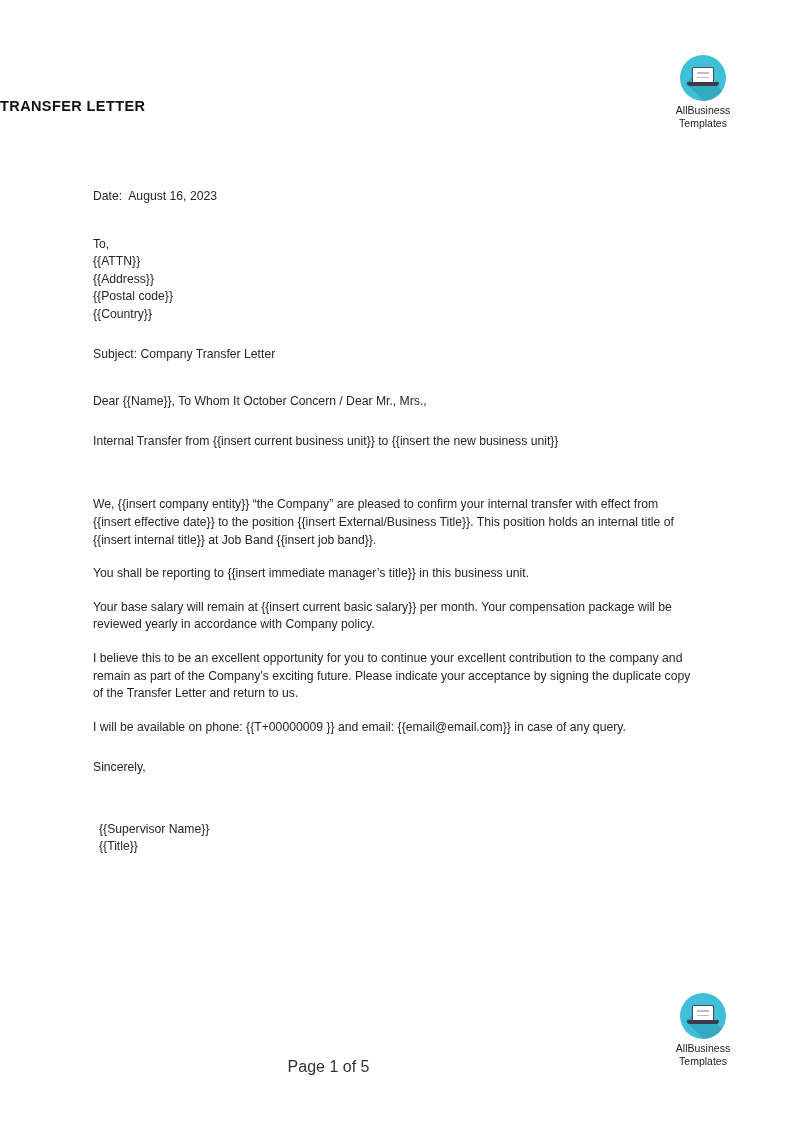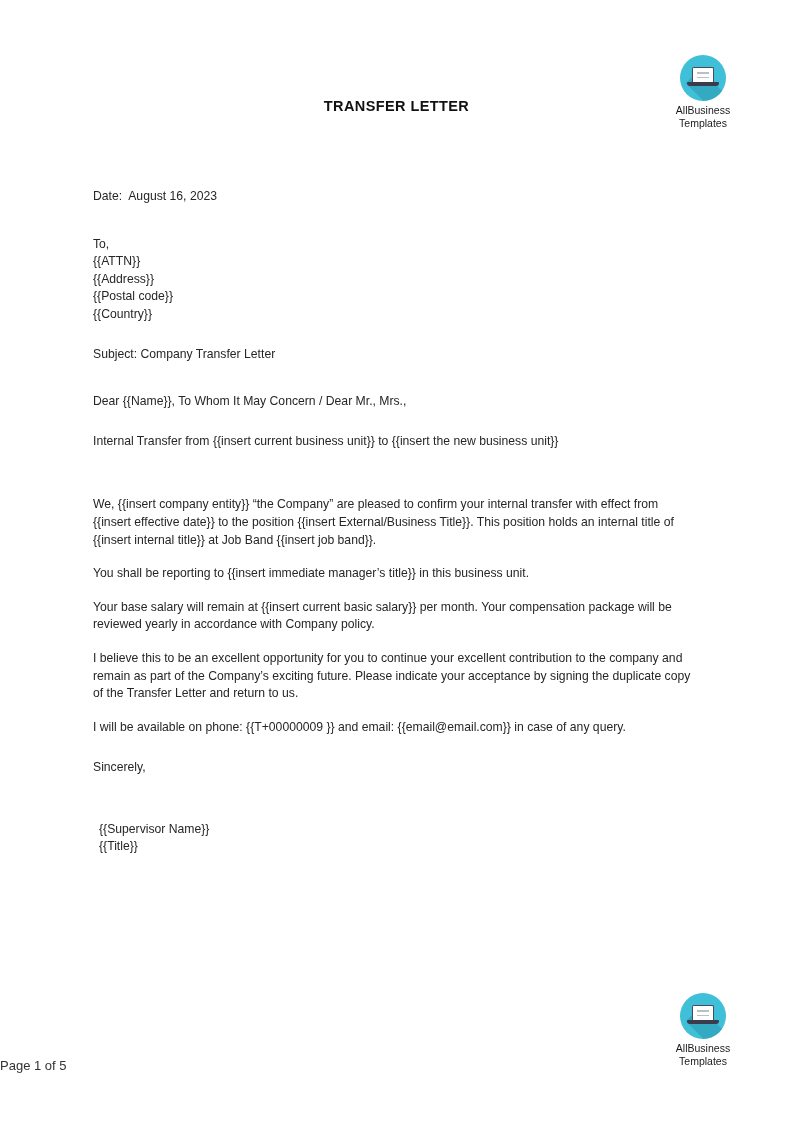--- a/index.html
+++ b/index.html
@@ -91,21 +91,21 @@
     color: #1a1a1a;
     letter-spacing: 0;
   }
 
   
   .doc-title {
     position: absolute;
     left: 0;
     top: 98px;
     width: 793px;
-    text-align: center;
+    text-align: left;
     font-size: 14.5px;
     font-weight: bold;
     letter-spacing: .4px;
     color: #111111;
   }
 
   
   .content {
     position: absolute;
     left: 93px;
@@ -131,22 +131,22 @@
   .addr-line { white-space: pre; }
 
   .sig-block { padding-left: 6px; }
 
   
   .footer-page {
     position: absolute;
     left: 0;
     top: 1058px;
     width: 657px;
-    text-align: left;
-    font-size: 13px;
+    text-align: center;
+    font-size: 16px;
     color: #333333;
   }
 </style>
 </head>
 <body>
 
 <div class="page">
 
   <div class="logo-block top">
     <div class="logo-mark">
@@ -176,21 +176,21 @@
     <div class="addr-line">{{Address}}</div>
     <div class="addr-line">{{Postal code}}</div>
     <div class="addr-line">{{Country}}</div>
 
     <div class="gap-md"></div>
 
     <div class="line">Subject: Company Transfer Letter</div>
 
     <div class="gap-lg"></div>
 
-    <div class="line">Dear {{Name}}, To Whom It May Concern / Dear Mr., Mrs.,</div>
+    <div class="line">Dear {{Name}}, To Whom It October Concern / Dear Mr., Mrs.,</div>
 
     <div class="gap-md"></div>
 
     <div class="line">Internal Transfer from {{insert current business unit}} to {{insert the new business unit}}</div>
 
     <div class="gap-lg"></div>
 
     <p class="para">We, {{insert company entity}} “the Company” are pleased to confirm your internal transfer with effect from {{insert effective date}} to the position {{insert External/Business Title}}.  This position holds an internal title of {{insert internal title}} at Job Band {{insert job band}}.</p>
     <p class="para">You shall be reporting to {{insert immediate manager’s title}} in this business unit.</p>
     <p class="para">Your base salary will remain at {{insert current basic salary}} per month. Your compensation package will be reviewed yearly in accordance with Company policy.</p>

